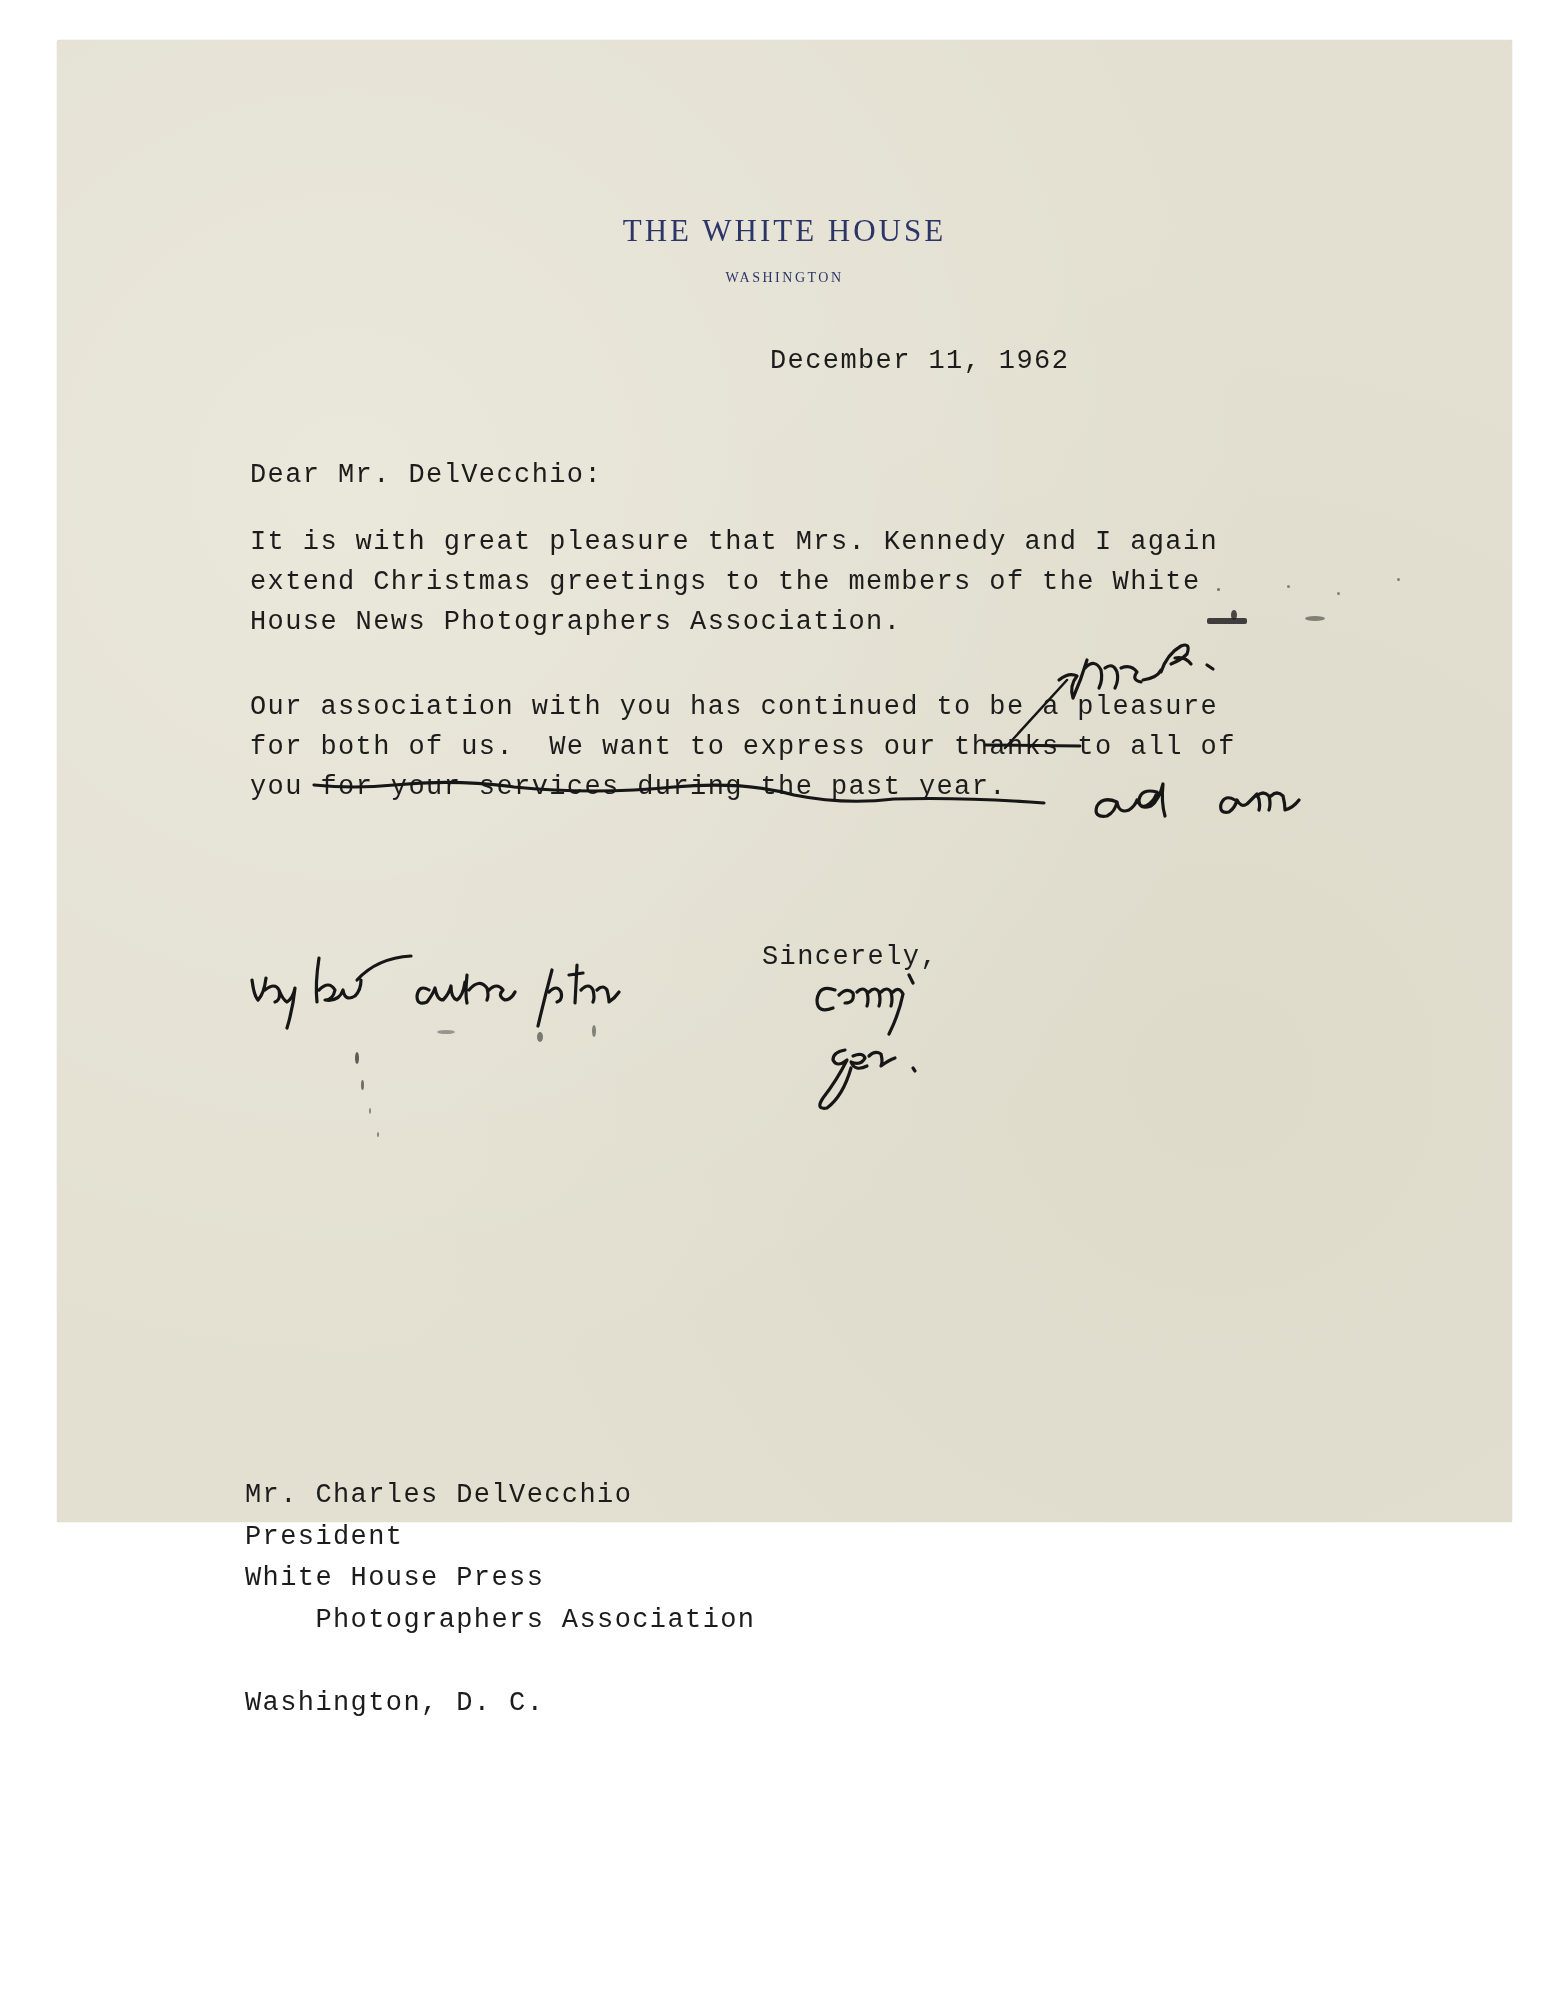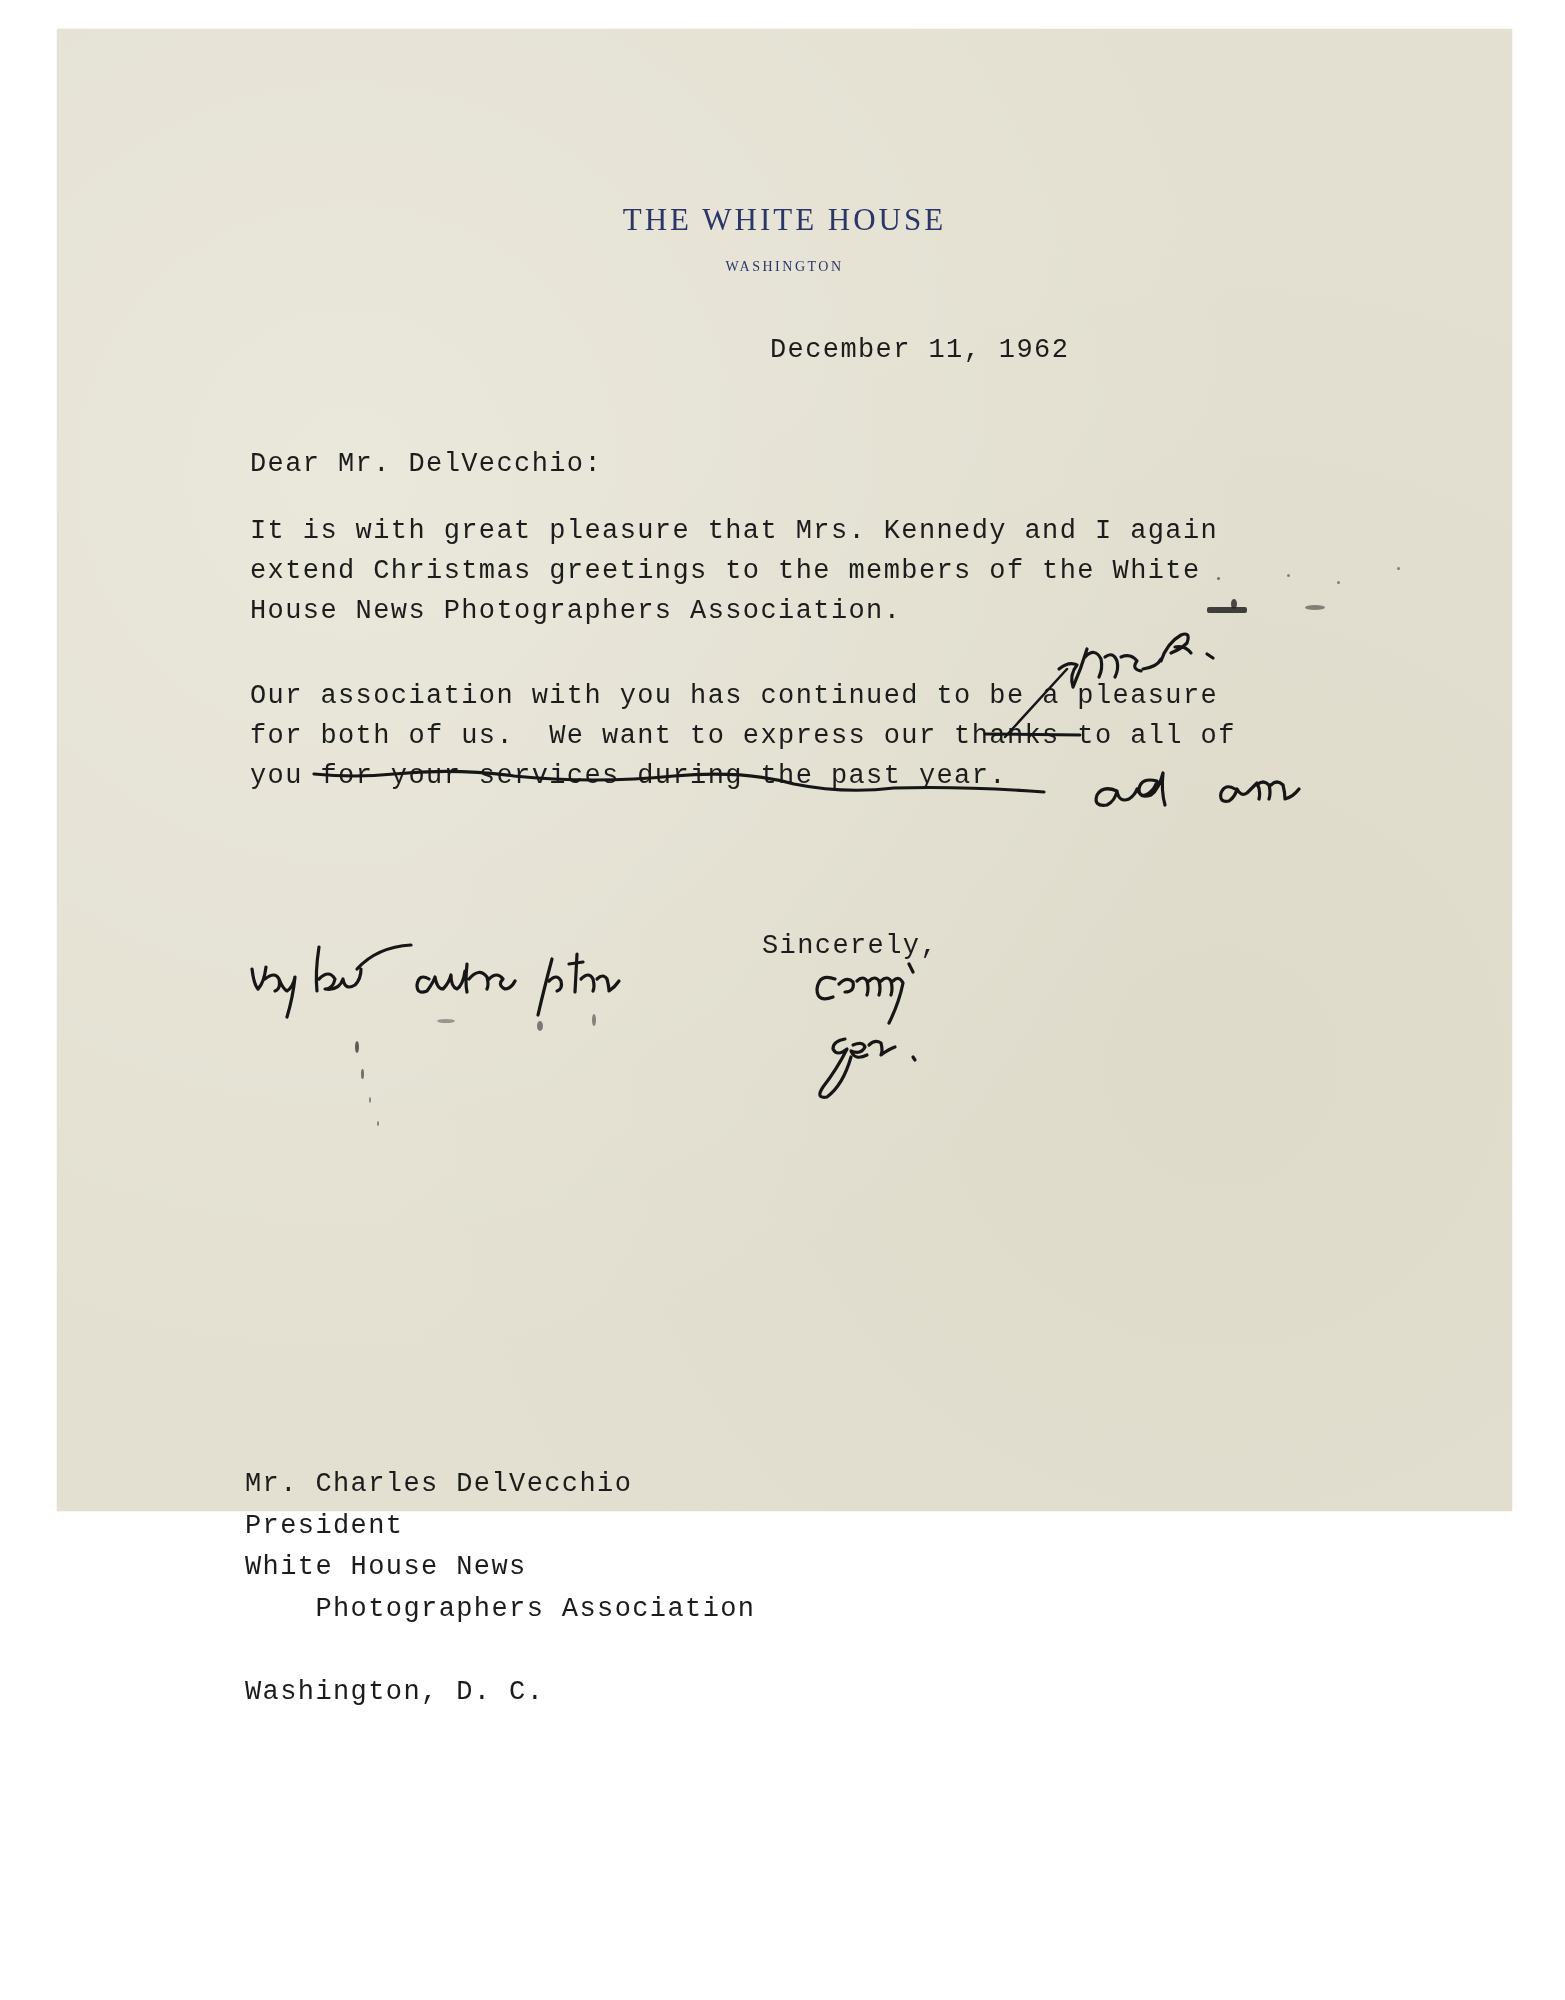--- a/index.html
+++ b/index.html
@@ -1,21 +1,21 @@
 <!DOCTYPE html>
 <html><head>
 <meta charset="utf-8">
 <style>
   html, body { margin:0; padding:0; }
   body {
     width:1565px; height:2000px; background:#ffffff; position:relative; overflow:hidden;
     font-family:"Liberation Mono","DejaVu Sans Mono",monospace;
   }
   .paper {
-    position:absolute; left:57px; top:29px; width:1455px; height:1482px;
+    position:absolute; left:57px; top:40px; width:1455px; height:1482px;
     background:#e3e0d1;
     background-image:
       radial-gradient(circle at 20% 30%, rgba(255,255,250,0.25), transparent 60%),
       radial-gradient(circle at 80% 70%, rgba(200,195,175,0.18), transparent 55%);
     box-shadow: 0 0 1px rgba(120,110,90,0.6);
     border-radius:3px 2px 2px 2px;
   }
   .lh1 {
     position:absolute; left:0; width:100%; top:173px; text-align:center;
     font-family:"Liberation Serif","DejaVu Serif",serif;
@@ -60,21 +60,21 @@
     <div class="typed" style="left:193px; top:652px;"><span>Our association with you has continued to be</span><span> a pleasure</span></div>
     <div class="typed" style="left:193px; top:692px;"><span>for both of us.  We want to express our </span><span class="strike">thanks</span><span> to all of</span></div>
     <div class="typed" style="left:193px; top:732px;"><span>you </span><span class="strike">for your services during the past year.</span></div>
   </div>
 
 
   <div class="typed" style="left:705px; top:902px;">Sincerely,</div>
 
   <div class="typed" style="left:188px; top:1440px;">Mr. Charles DelVecchio</div>
   <div class="typed" style="left:188px; top:1482px;">President</div>
-  <div class="typed" style="left:188px; top:1523px;">White House News</div>
+  <div class="typed" style="left:188px; top:1523px;">White House Press</div>
   <div class="typed" style="left:188px; top:1565px;">    Photographers Association</div>
   <div class="typed" style="left:188px; top:1648px;">Washington, D. C.</div>
 
   <svg class="hand" style="left:0; top:0;" width="1455" height="1920">
 
     <path d="M928 705 L1023 706" stroke-width="3"></path>
 
     <path d="M948 708 L1010 640" stroke-width="2.5"></path>
 
     <path d="M1002 640 q10 -8 18 -4 q-8 10 -4 22 M1030 620 q-6 20 -14 38 M1028 628 q10 -10 16 2 q2 10 -2 18 M1048 628 q8 -6 12 4 q2 8 -2 16 M1064 628 q10 -4 16 4 q-6 8 4 10 M1086 640 q14 -2 18 -10 M1104 632 q6 -18 20 -26 q10 -4 6 8 q-6 6 -16 10 M1118 618 q10 -2 16 6 M1150 625 l6 4" stroke-width="3.2"></path>

